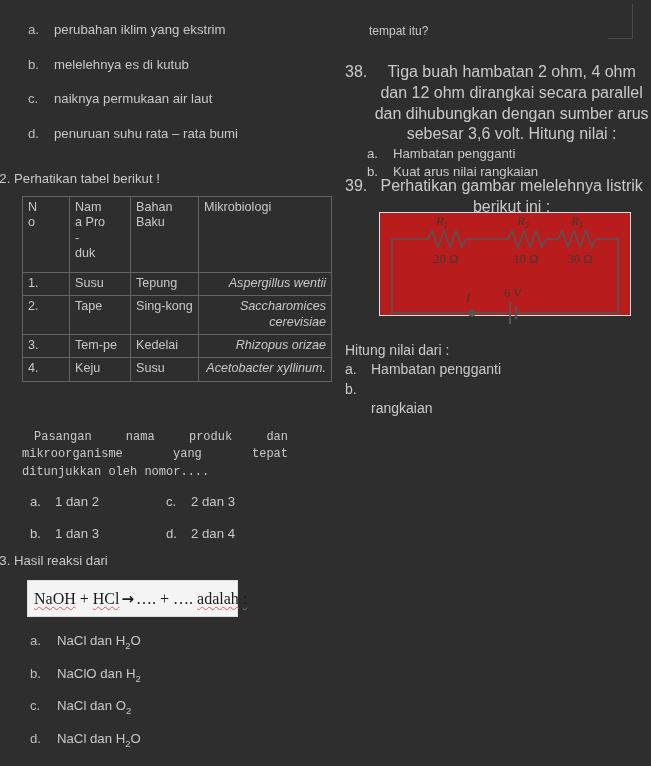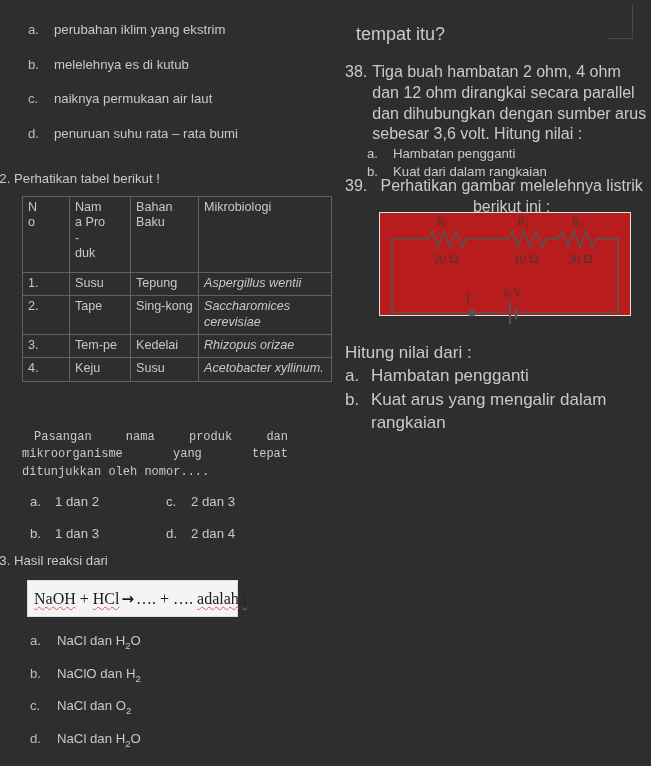--- a/index.html
+++ b/index.html
@@ -107,20 +107,21 @@
     font-weight: normal;
     line-height: 1.22;
   }
   #mikro-table .c-no    { width: 36px; }
   #mikro-table .c-nama  { width: 50px; }
   #mikro-table .c-bahan { width: 57px; }
   #mikro-table .c-mikro { width: 122px; }
   #mikro-table tr.head td { height: 68px; }
   #mikro-table td.sci {
     font-style: italic;
+    text-align: right;
   }
   .hdr-nama { display: block; }
 
   
   #q32-para {
     position: absolute;
     left: 22px;
     top: 429px;
     width: 266px;
     font-size: 12px;
@@ -196,33 +197,33 @@
     top: 633px;
     width: 260px;
   }
   #q33-answers .opt { margin-bottom: 16px; }
   #q33-answers .opt .ltr { width: 27px; flex: 0 0 27px; }
   sub { font-size: 0.72em; line-height: 0; }
 
   
   #r-carry {
     position: absolute;
-    left: 16px;
+    left: 29px;
     top: 24px;
-    font-size: 18px;
+    font-size: 12px;
   }
   #q38 {
     position: absolute;
     left: 5px;
     top: 62px;
     width: 306px;
     font-size: 13.2px;
     line-height: 1.38;
   }
-  #q38 .body { padding-left: 0; }
+  #q38 .body { padding-left: 0; text-align: center; }
   #q38 .sub {
     display: flex;
     margin-left: 0;
   }
   #q38 .sub .ltr { width: 26px; flex: 0 0 26px; }
 
   #q39 {
     position: absolute;
     left: 5px;
     top: 176px;
@@ -242,21 +243,21 @@
     background: #b91c1c;
     border: 1px solid #e2e2e2;
     box-sizing: border-box;
   }
 
   #q39-tail {
     position: absolute;
     left: 5px;
     top: 341px;
     width: 300px;
-    font-size: 17px;
+    font-size: 14px;
     line-height: 1.38;
   }
   #q39-tail .sub { display: flex; }
   #q39-tail .sub .ltr { width: 26px; flex: 0 0 26px; }
   #q39-tail .cont { padding-left: 26px; }
 </style>
 </head>
 <body>
 
 <div id="corner-mark"></div>
@@ -403,40 +404,39 @@
     <div class="qline">
       <span class="num">38.</span>
       <span class="body">Tiga buah hambatan 2 ohm, 4 ohm dan 12 ohm dirangkai secara parallel dan dihubungkan dengan sumber arus sebesar 3,6 volt. Hitung nilai :</span>
     </div>
     <div class="sub" style="margin-left:22px">
       <span class="ltr">a.</span>
       <span>Hambatan pengganti</span>
     </div>
     <div class="sub" style="margin-left:22px">
       <span class="ltr">b.</span>
-      <span>Kuat dari dalam rangkaian</span>
+      <span>Kuat arus nilai rangkaian</span>
     </div>
   </div>
 
   <div id="q39">
     <div class="qline">
       <span class="num">39.</span>
       <span class="body">Perhatikan gambar melelehnya listrik berikut ini :</span>
     </div>
   </div>
 
   <div id="q39-tail">
     <div>Hitung nilai dari :</div>
     <div class="sub">
       <span class="ltr">a.</span>
       <span>Hambatan pengganti</span>
     </div>
     <div class="sub">
       <span class="ltr">b.</span>
-      <span>Kuat arus yang mengalir dalam</span>
     </div>
     <div class="cont">rangkaian</div>
   </div>
 </div>
 
 <div id="circuit-figure">
   <svg width="250" height="118" viewBox="0 0 250 118">
     <g stroke="#555" stroke-width="1.6" fill="none" stroke-linecap="square">
 
       <line x1="12" y1="26" x2="48" y2="26"></line>

